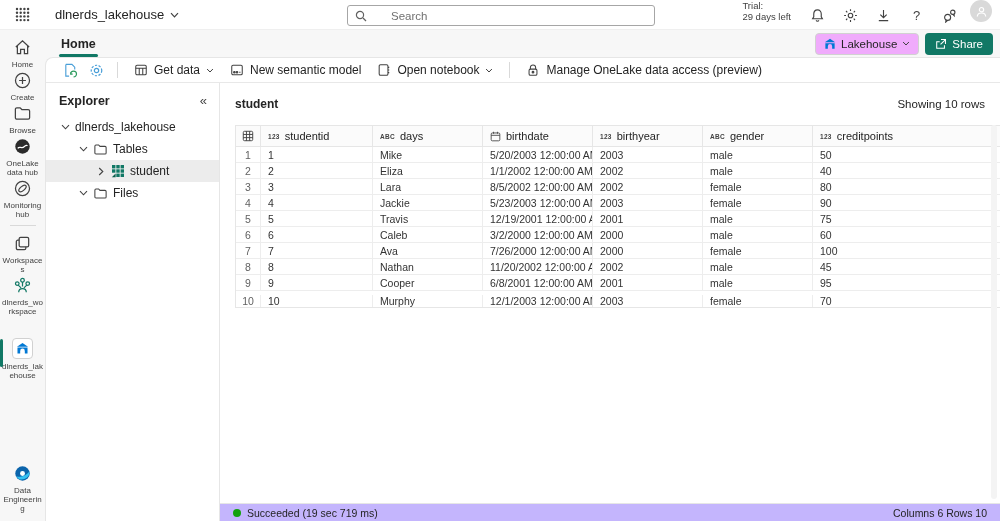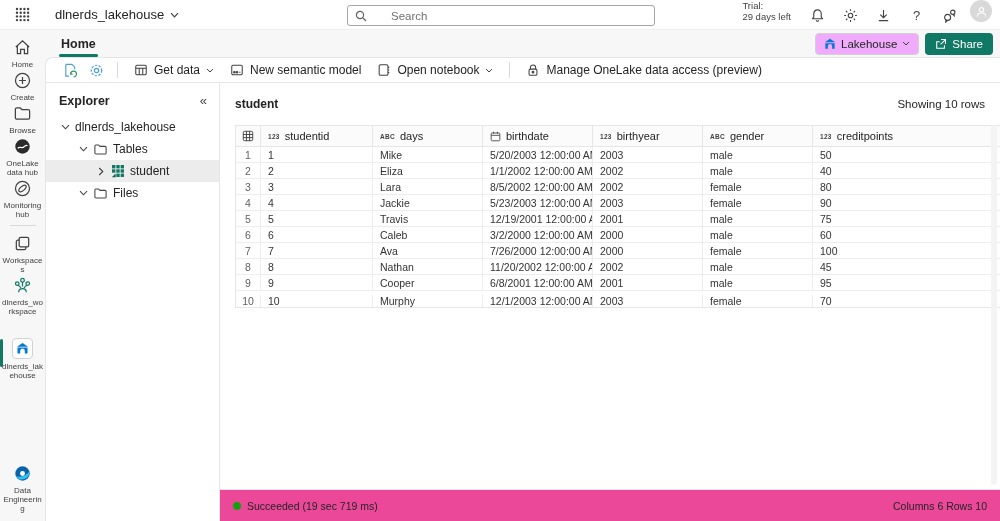--- a/index.html
+++ b/index.html
@@ -86,21 +86,21 @@
   .typeglyph { font-size:6.5px; font-weight:bold; color:#424242; letter-spacing:0.3px; }
   .trow { display:flex; height:16px; border-bottom:1px solid #ededed; }
   .trow:last-child { border-bottom:none;align-items:flex-end; }
   .tcell { font-size:10.5px; color:#333; display:flex; align-items:center; padding-left:7px;
            border-right:1px solid #ededed; overflow:hidden; white-space:nowrap; }
   .c0 { width:25px; justify-content:center; padding-left:0; color:#616161; flex:none; }
   .c1 { width:112px; flex:none; } .c2,.c3,.c4,.c5 { width:110px; flex:none; } .c6 { width:175px; flex:none; }
   .vscroll { position:absolute; top:42px; bottom:4px; right:3px; width:6px; background:#f4f4f4; border-radius:3px; }
 
   
-  .statusbar { height:32px; flex:none; background:#ec4899; border-top:1px solid #e6e6e6;
+  .statusbar { height:18px; flex:none; background:#c4b5fd; border-top:1px solid #e6e6e6;
                display:flex; align-items:center; justify-content:space-between; padding:0 13px; }
   .status-left { display:flex; align-items:center; gap:6px; font-size:10.5px; color:#242424; }
   .status-dot { width:8px; height:8px; border-radius:50%; background:#13a10e; }
   .status-right { font-size:10.5px; color:#242424; }
 </style>
 </head>
 <body>
 
 <div class="topbar">
   <div class="waffle-btn">

